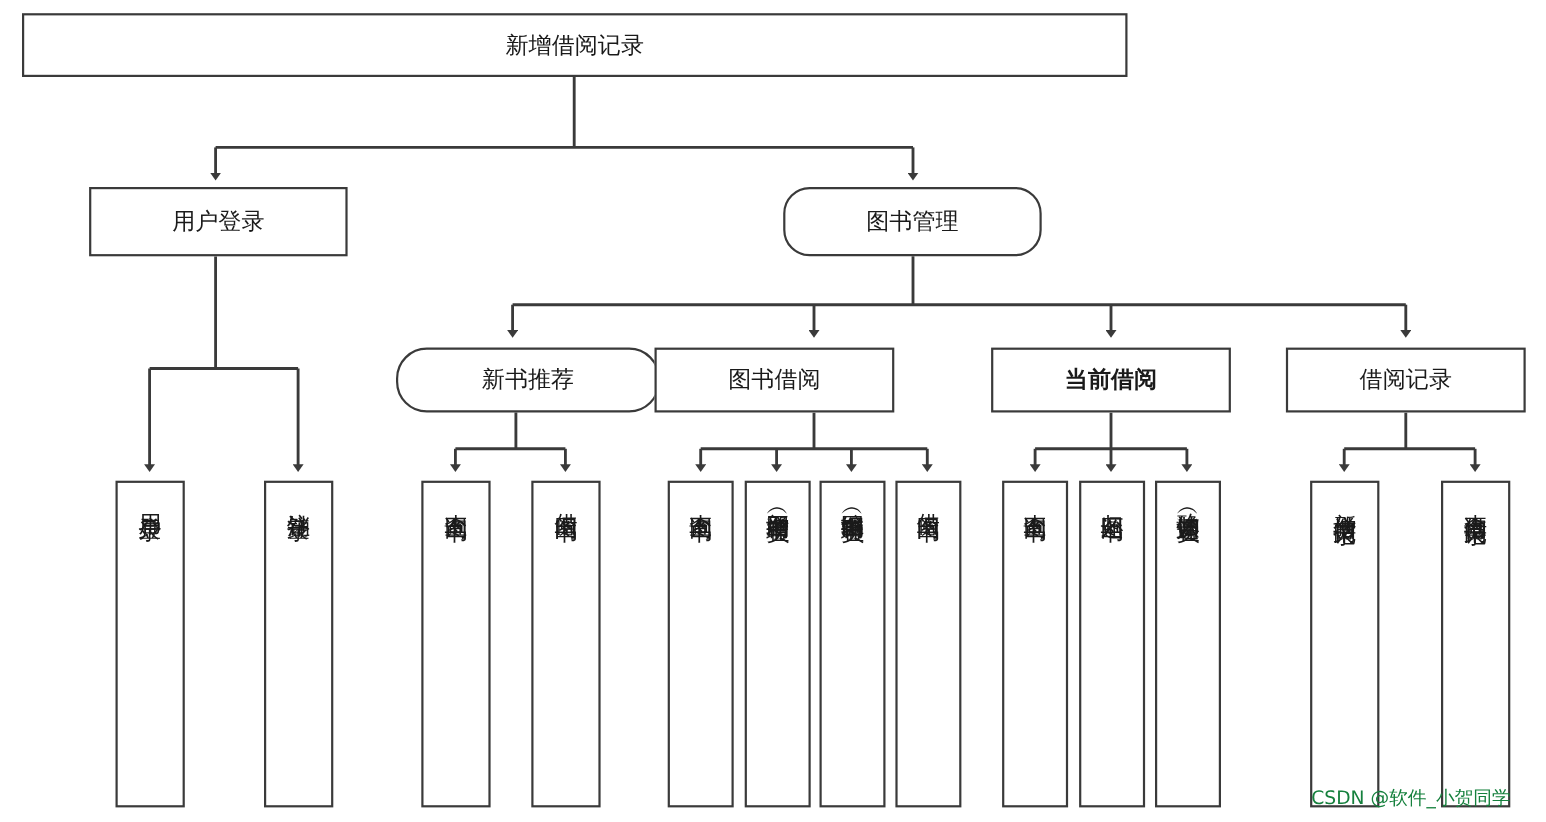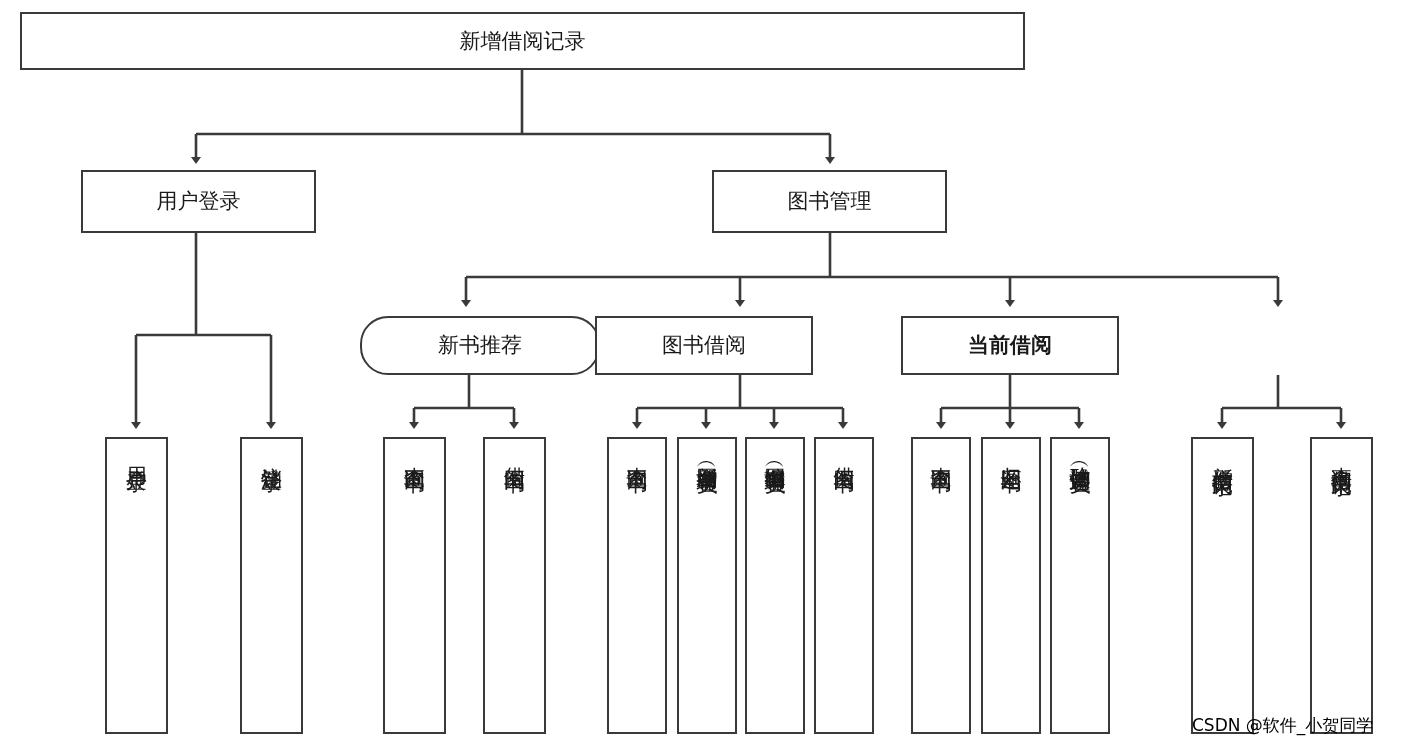--- a/index.html
+++ b/index.html
@@ -9,21 +9,21 @@
   svg#edges{position:absolute;left:0;top:0;width:1405px;height:747px;}
   .node{position:absolute;box-sizing:border-box;background:#ffffff;
         border:2.4px solid #3a3a3a;display:flex;align-items:center;
         justify-content:center;overflow:hidden;}
   .node .lbl{color:#1a1a1a;line-height:1.18;text-align:center;white-space:pre;}
   .node.h .lbl{font-size:21px;}
   .node.v{align-items:flex-start;padding-top:11px;}
   .node.v .lbl{writing-mode:vertical-rl;text-orientation:upright;
                font-size:21px;letter-spacing:2px;line-height:1.05;}
   .node.v.tall .lbl{letter-spacing:1px;}
-  #watermark{position:absolute;color:#000000;font-size:17px;
+  #watermark{position:absolute;color:#15803d;font-size:17px;
              white-space:nowrap;pointer-events:none;}
 </style>
 </head>
 <body>
 
 <div id="stage">
 
   <svg id="edges" viewBox="0 0 1405 747" xmlns="http://www.w3.org/2000/svg">
     <defs>
       <marker id="ar" markerWidth="10" markerHeight="10" refX="3" refY="5" orient="auto" markerUnits="userSpaceOnUse">
@@ -74,32 +74,35 @@
     </g>
   </svg>
 
   <div class="node h" style="left:20px;top:12px;width:1005px;height:58px;">
     <span class="lbl">新增借阅记录</span>
   </div>
 
   <div class="node h" style="left:81px;top:170px;width:235px;height:63px;">
     <span class="lbl">用户登录</span>
   </div>
-  <div class="node h" style="left:712px;top:170px;width:235px;height:63px;">
+  <div class="node h" style="left:712px;top:170px;width:235px;height:63px;border-radius:24px;">
     <span class="lbl">图书管理</span>
   </div>
 
   <div class="node h" style="left:360px;top:316px;width:240px;height:59px;border-radius:28px;">
     <span class="lbl">新书推荐</span>
   </div>
   <div class="node h" style="left:595px;top:316px;width:218px;height:59px;">
     <span class="lbl">图书借阅</span>
   </div>
   <div class="node h" style="left:901px;top:316px;width:218px;height:59px;font-weight:bold;">
     <span class="lbl">当前借阅</span>
+  </div>
+  <div class="node h" style="left:1169px;top:316px;width:218px;height:59px;">
+    <span class="lbl">借阅记录</span>
   </div>
 
   <div class="node v" style="left:105px;top:437px;width:63px;height:297px;">
     <span class="lbl">用户登录</span>
   </div>
   <div class="node v" style="left:240px;top:437px;width:63px;height:297px;">
     <span class="lbl">注销登录</span>
   </div>
 
   <div class="node v" style="left:383px;top:437px;width:63px;height:297px;">

